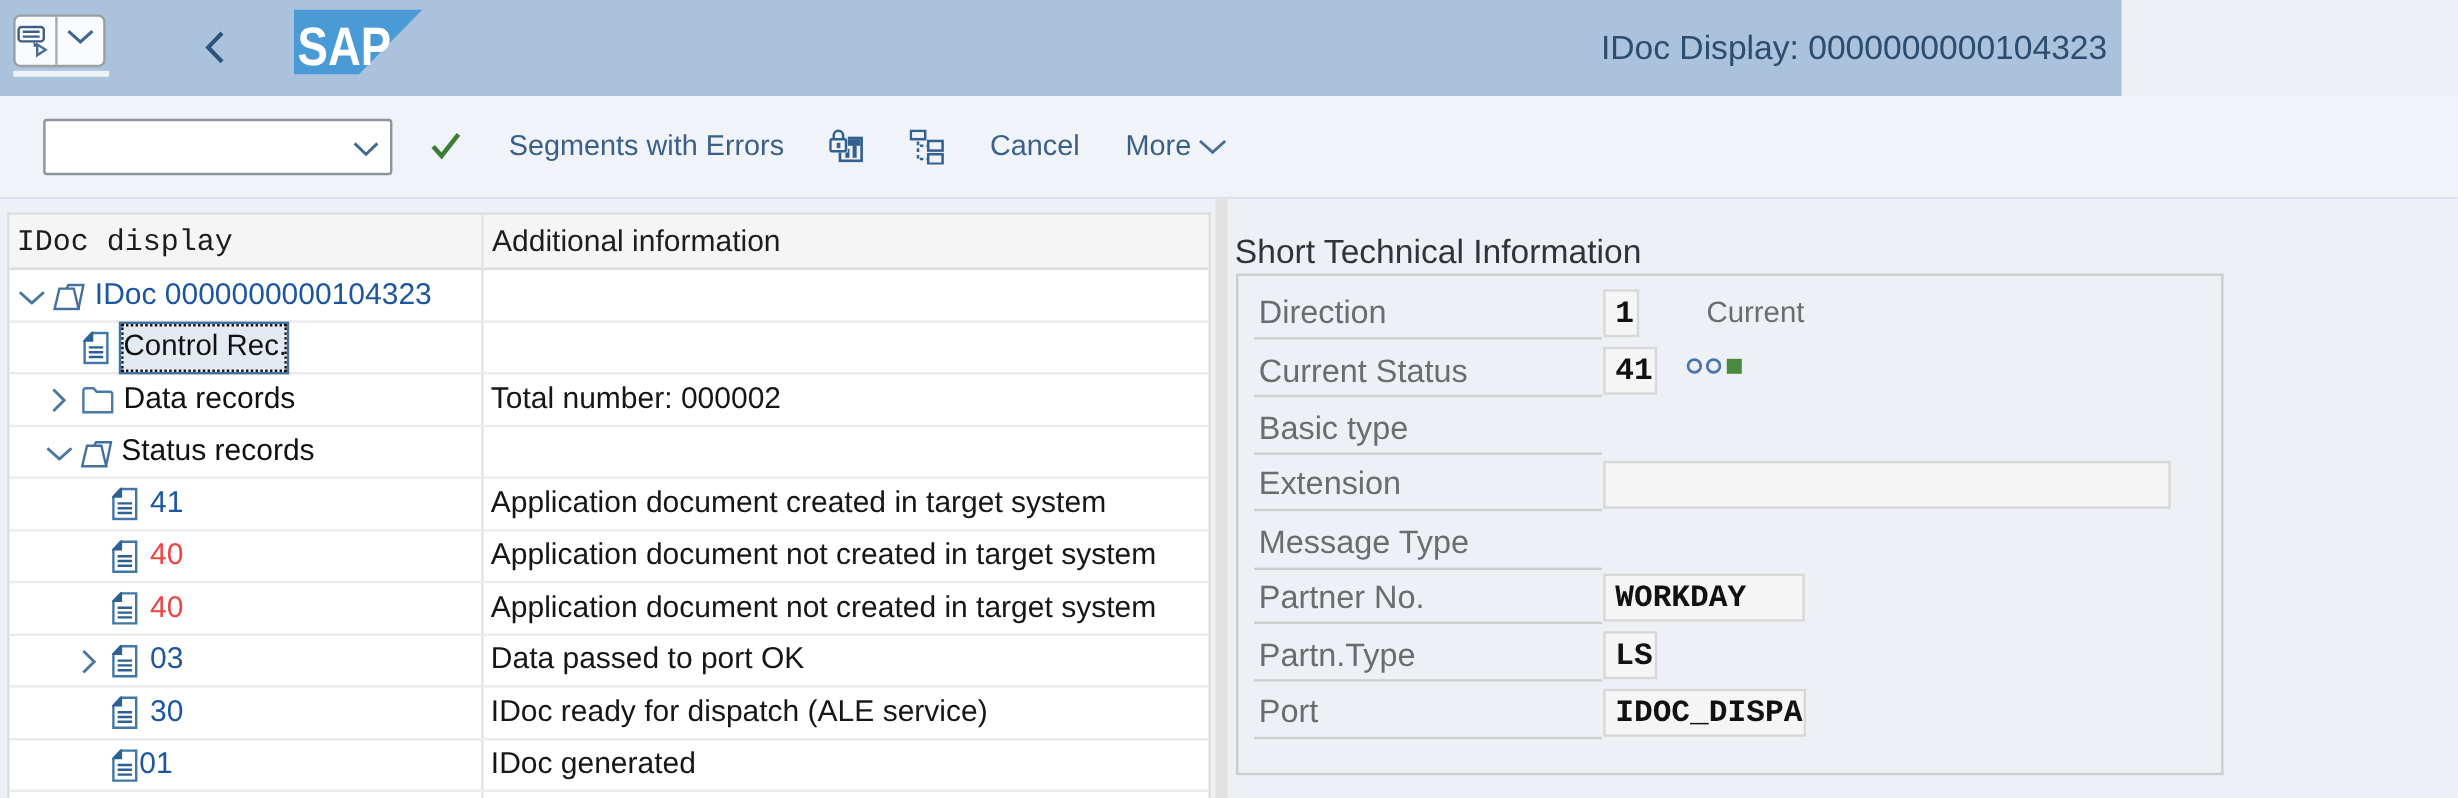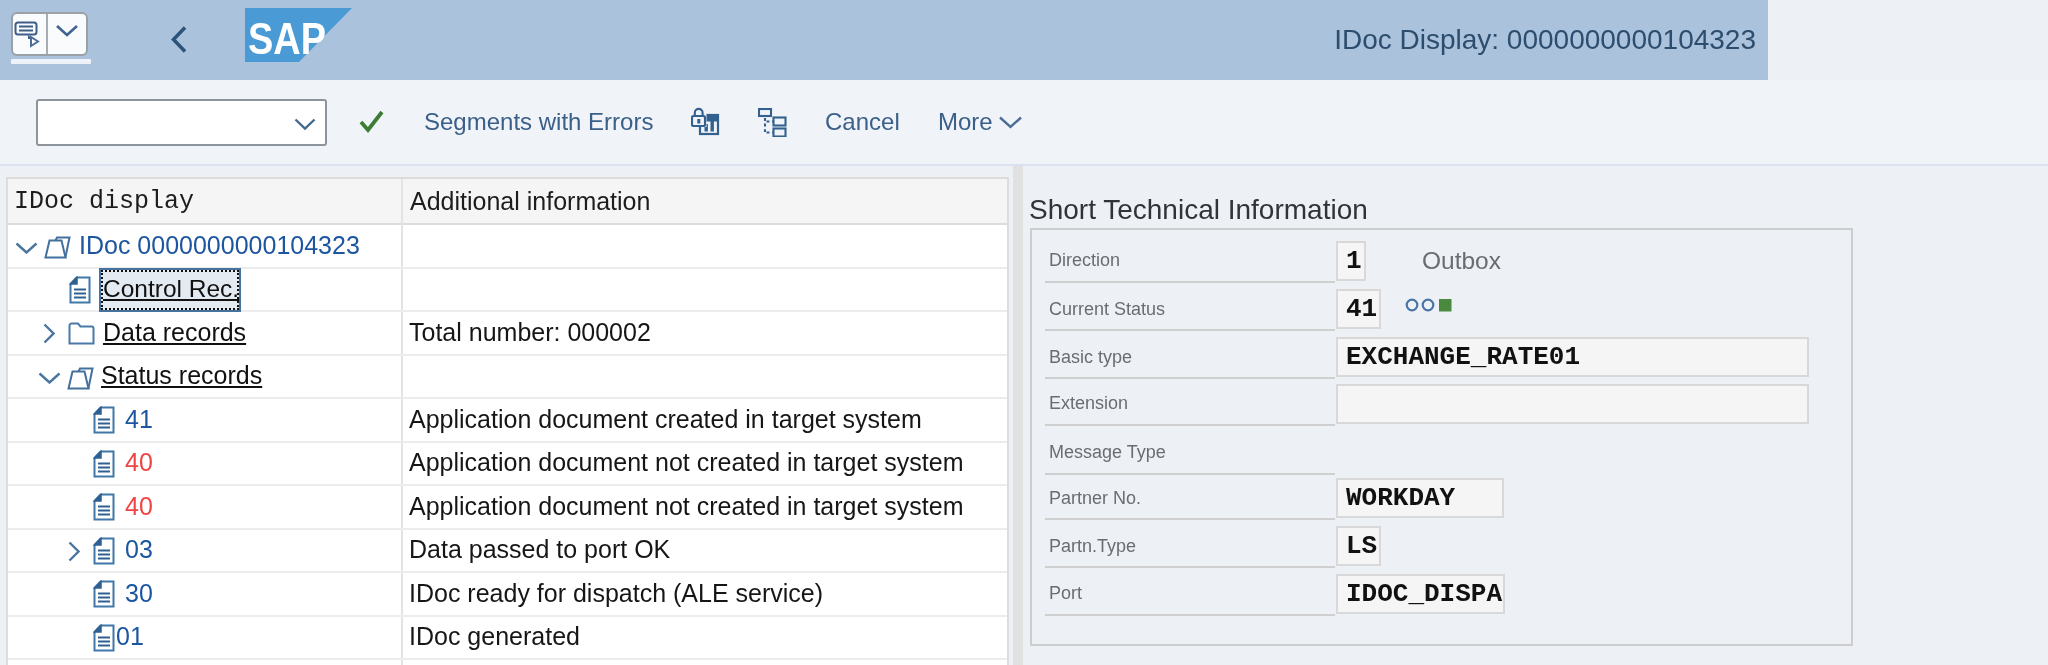--- a/index.html
+++ b/index.html
@@ -26,29 +26,29 @@
 #thead .h1{position:absolute;left:6px;top:0;height:44px;display:flex;align-items:center;font-size:25px;color:#1d1d1d;font-family:Liberation Mono, monospace;}
 #thead .h2{position:absolute;left:402px;top:0;height:44px;display:flex;align-items:center;font-size:25px;color:#1d1d1d;}
 #coldiv{position:absolute;left:392.5px;top:0;width:2px;height:488px;background:#e3e3e3;}
 .trow{position:absolute;left:0;width:100%;height:44px;border-bottom:2px solid #ececec;font-size:25px;}
 .trow .cell2{position:absolute;left:401px;top:-2px;height:44px;display:flex;align-items:center;color:#161616;}
 .ticon{position:absolute;}
 .ticon svg{display:block;}
 .tlabel{position:absolute;top:-2px;height:44px;display:flex;align-items:center;}
 .blue{color:#1d56a0;}
 .red{color:#ef4444;}
-.black{color:#111;text-decoration:underline;}
+.black{color:#111;}
 #selbox{position:absolute;left:91px;top:-1px;width:142px;height:44px;background:#e4eaf2;border:2px solid #47729e;}
 #selbox:after{content:"";position:absolute;left:0;top:0;right:0;bottom:0;border:2px dotted #111;}
 
 #splitter{position:absolute;left:1013px;top:0;width:10px;height:499px;background:#e1e1e1;}
 
 #ptitle{position:absolute;left:1029px;top:28px;font-size:28px;color:#30343a;}
 #gbox{position:absolute;left:1030px;top:62px;width:823px;height:418px;border:2px solid #cdcdcd;}
-.flabel{position:absolute;left:13px;width:290px;border-bottom:2px solid #cfcfcf;display:flex;align-items:center;padding-left:4px;font-size:18px;color:#6a6d70;}
+.flabel{position:absolute;left:13px;width:290px;border-bottom:2px solid #cfcfcf;display:flex;align-items:center;padding-left:4px;font-size:27px;color:#6a6d70;}
 .fbox{position:absolute;left:304px;height:40px;background:#f5f5f6;border:2px solid #d8d8d8;font-family:"Liberation Mono",monospace;font-weight:bold;font-size:26px;color:#111;display:flex;align-items:center;padding-left:8px;white-space:pre;}
 #outbox{position:absolute;left:390px;font-size:24.5px;color:#6a6d70;}
 </style></head>
 <body>
 <div id="topbar">
   <div id="btngrp">
     <div class="c1">
       <svg class="abs" style="left:1px;top:7px" width="29" height="28" viewBox="0 0 29 28">
         <rect x="1.5" y="1.5" width="21" height="12" rx="2.5" fill="none" stroke="#3e5d87" stroke-width="2"></rect>
         <line x1="5" y1="5.5" x2="19" y2="5.5" stroke="#3e5d87" stroke-width="2"></line>
@@ -264,30 +264,29 @@
       </div>
   </div>
   <div id="splitter"></div>
   <div id="ptitle">Short Technical Information</div>
   <div id="gbox">
       <div class="flabel" style="top:10.5px;height:42px">Direction</div>
       <div class="fbox" style="top:10.5px;width:30px">1</div>
       <div class="flabel" style="top:59px;height:42px">Current Status</div>
       <div class="fbox" style="top:59px;width:45px">41</div>
       <div class="flabel" style="top:107px;height:42px">Basic type</div>
-      <div class="fbox" style="top:107px;width:473px">EXCHANGE_RATE01</div>
       <div class="flabel" style="top:153.5px;height:42px">Extension</div>
       <div class="fbox" style="top:153.5px;width:473px"></div>
       <div class="flabel" style="top:202.5px;height:42px">Message Type</div>
       <div class="flabel" style="top:248px;height:42px">Partner No.</div>
       <div class="fbox" style="top:248px;width:168px">WORKDAY</div>
       <div class="flabel" style="top:296px;height:42px">Partn.Type</div>
       <div class="fbox" style="top:296px;width:45px">LS</div>
       <div class="flabel" style="top:343.5px;height:42px">Port</div>
       <div class="fbox" style="top:343.5px;width:169px">IDOC_DISPA</div>
-      <div id="outbox" style="top:10.5px;height:40px;display:flex;align-items:center">Outbox</div>
+      <div id="outbox" style="top:10.5px;height:40px;display:flex;align-items:center">Current</div>
       <svg class="abs" style="left:373px;top:67.5px" width="48" height="14" viewBox="0 0 48 14">
         <circle cx="7" cy="7" r="5.3" fill="none" stroke="#4a74a8" stroke-width="2.2"></circle>
         <circle cx="23" cy="7" r="5.3" fill="none" stroke="#4a74a8" stroke-width="2.2"></circle>
         <rect x="34" y="1" width="12.5" height="12.5" fill="#4a8a3e"></rect>
       </svg>
     </div>
 </div>
 
 </body></html>

